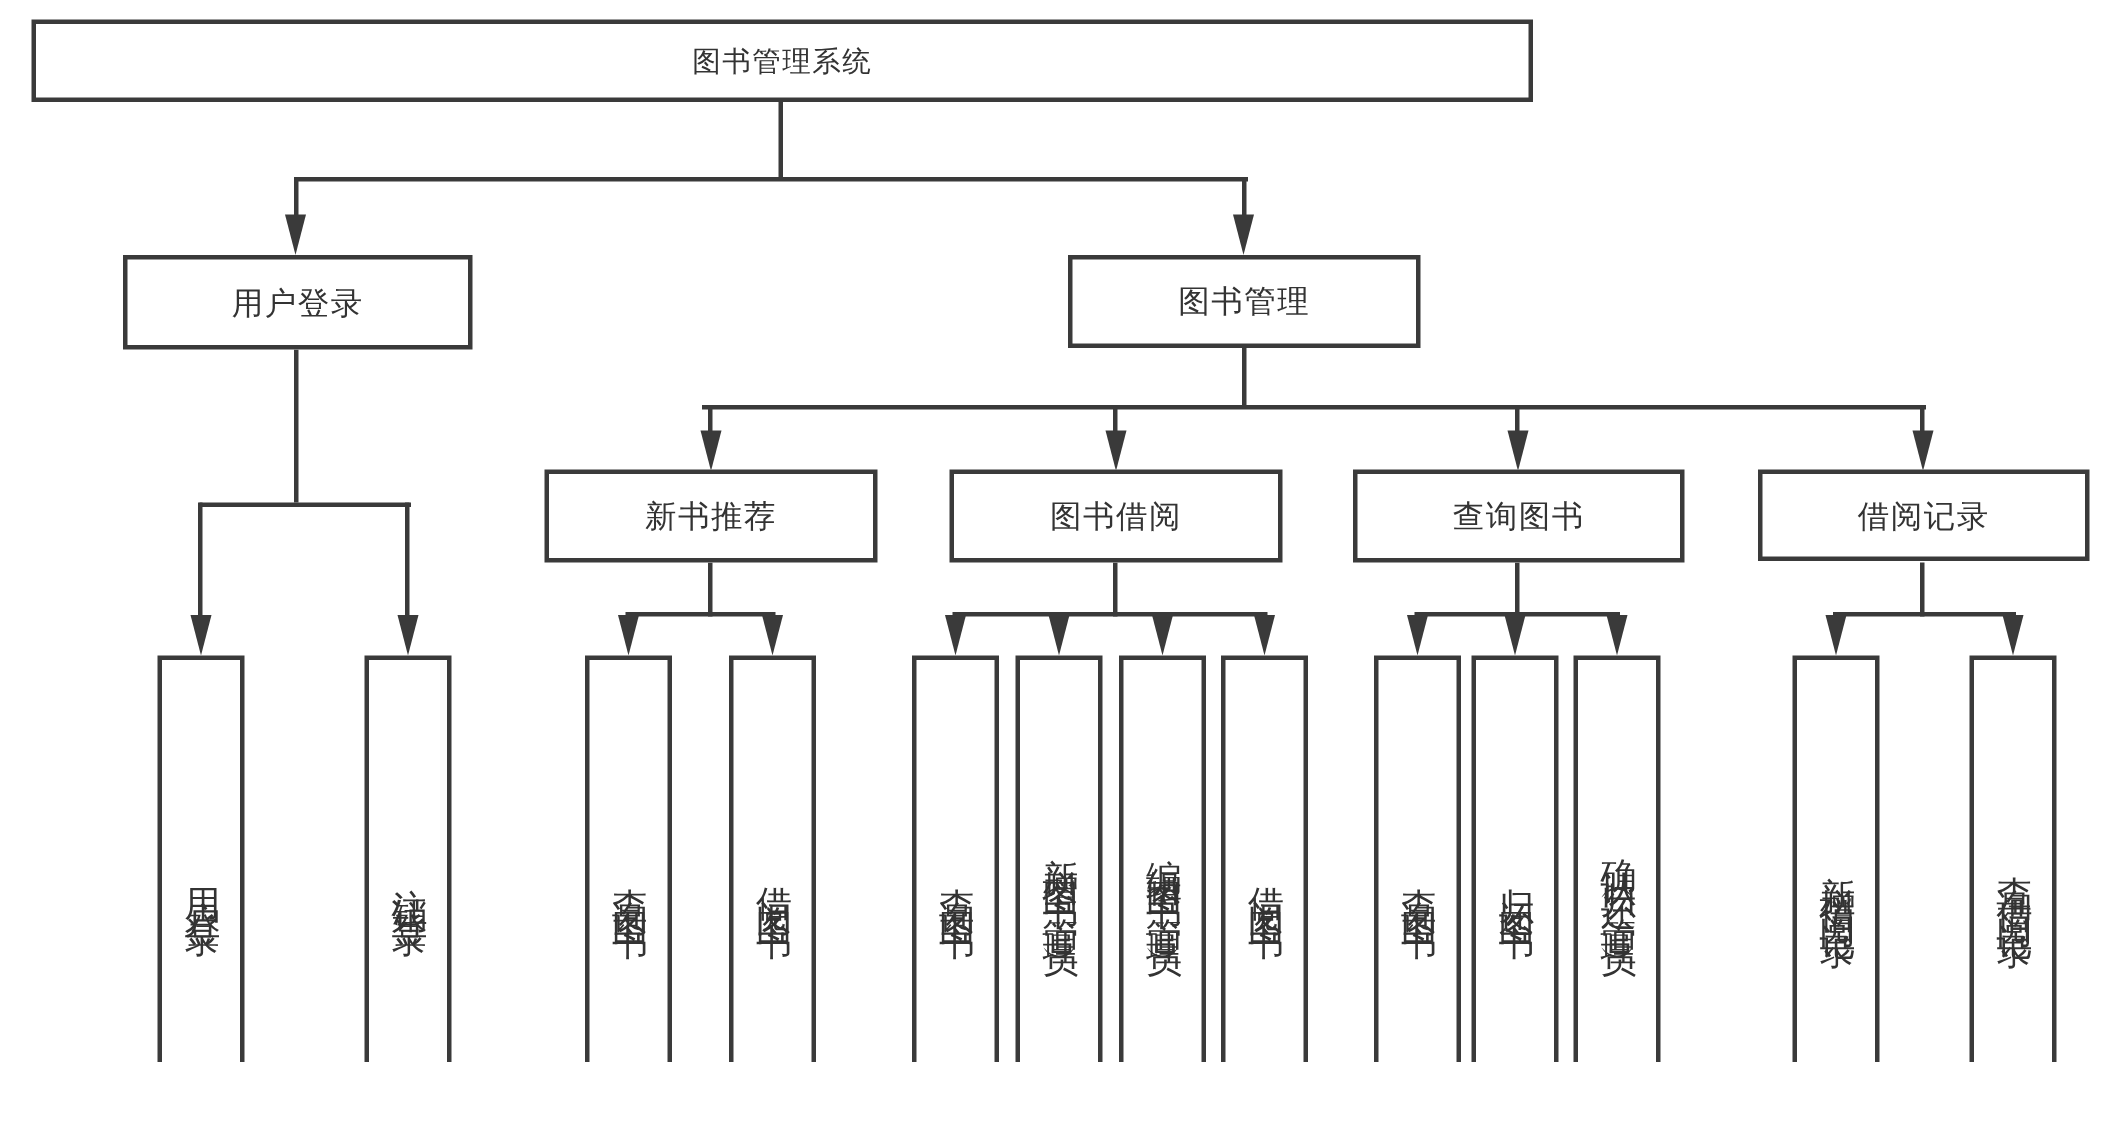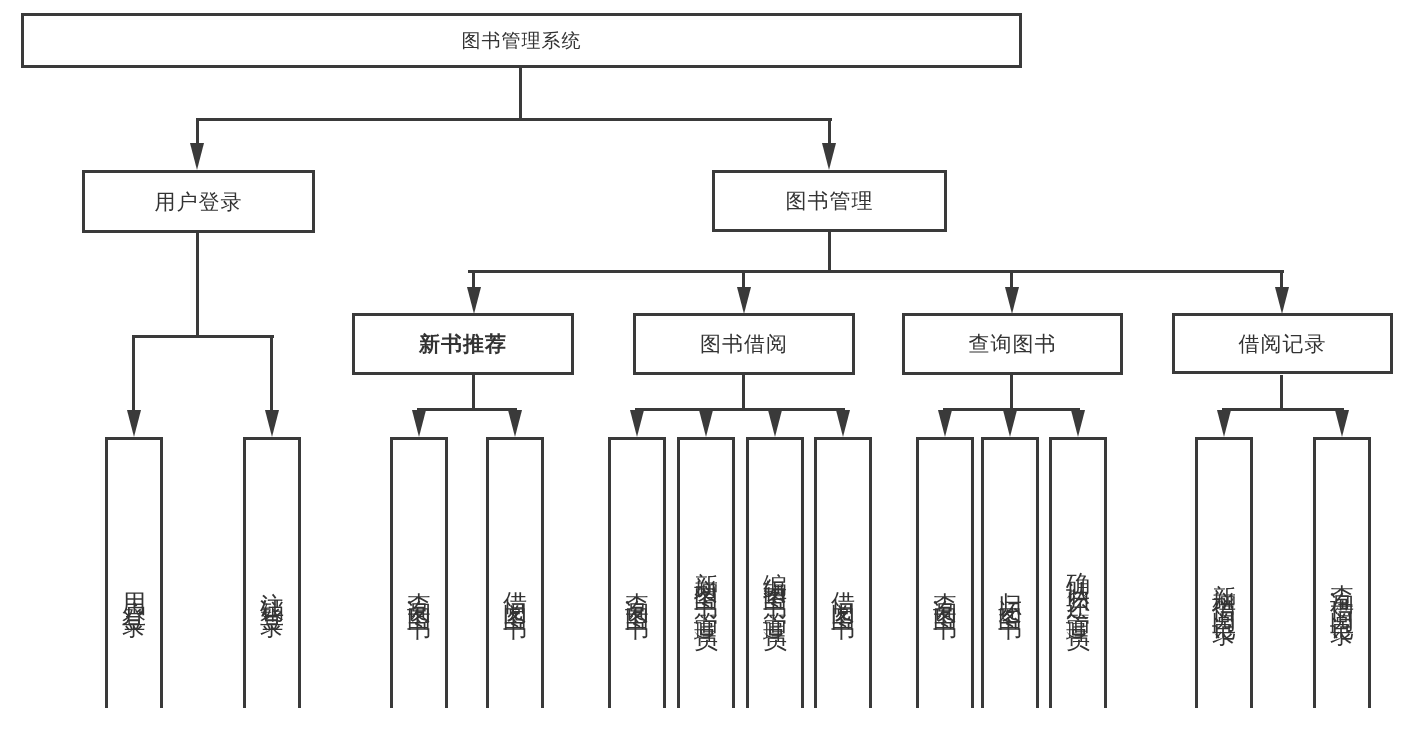--- a/index.html
+++ b/index.html
@@ -96,21 +96,21 @@
   <div class="line" style="left:468px; top:270px; width:816px; height:3px;"></div>
   <div class="line" style="left:472px; top:270px; width:3px; height:20px;"></div>
   <div class="arrow" style="left:467px; top:287px;"></div>
   <div class="line" style="left:742px; top:270px; width:3px; height:20px;"></div>
   <div class="arrow" style="left:737px; top:287px;"></div>
   <div class="line" style="left:1010px; top:270px; width:3px; height:20px;"></div>
   <div class="arrow" style="left:1005px; top:287px;"></div>
   <div class="line" style="left:1280px; top:270px; width:3px; height:20px;"></div>
   <div class="arrow" style="left:1275px; top:287px;"></div>
 
-  <div class="box hbox" style="left:352px; top:313px; width:222px; height:62px;font-weight:bold;">新书推荐</div>
+  <div class="box hbox" style="left:363px; top:313px; width:222px; height:62px;">新书推荐</div>
   <div class="box hbox" style="left:633px; top:313px; width:222px; height:62px;">图书借阅</div>
   <div class="box hbox" style="left:902px; top:313px; width:221px; height:62px;">查询图书</div>
   <div class="box hbox" style="left:1172px; top:313px; width:221px; height:61px;">借阅记录</div>
 
   <div class="line" style="left:472px; top:375px; width:3px; height:36px;"></div>
   <div class="line" style="left:417px; top:408px; width:100px; height:3px;"></div>
   <div class="arrow" style="left:412px; top:410px;"></div>
   <div class="arrow" style="left:508px; top:410px;"></div>
 
   <div class="line" style="left:742px; top:375px; width:3px; height:36px;"></div>

